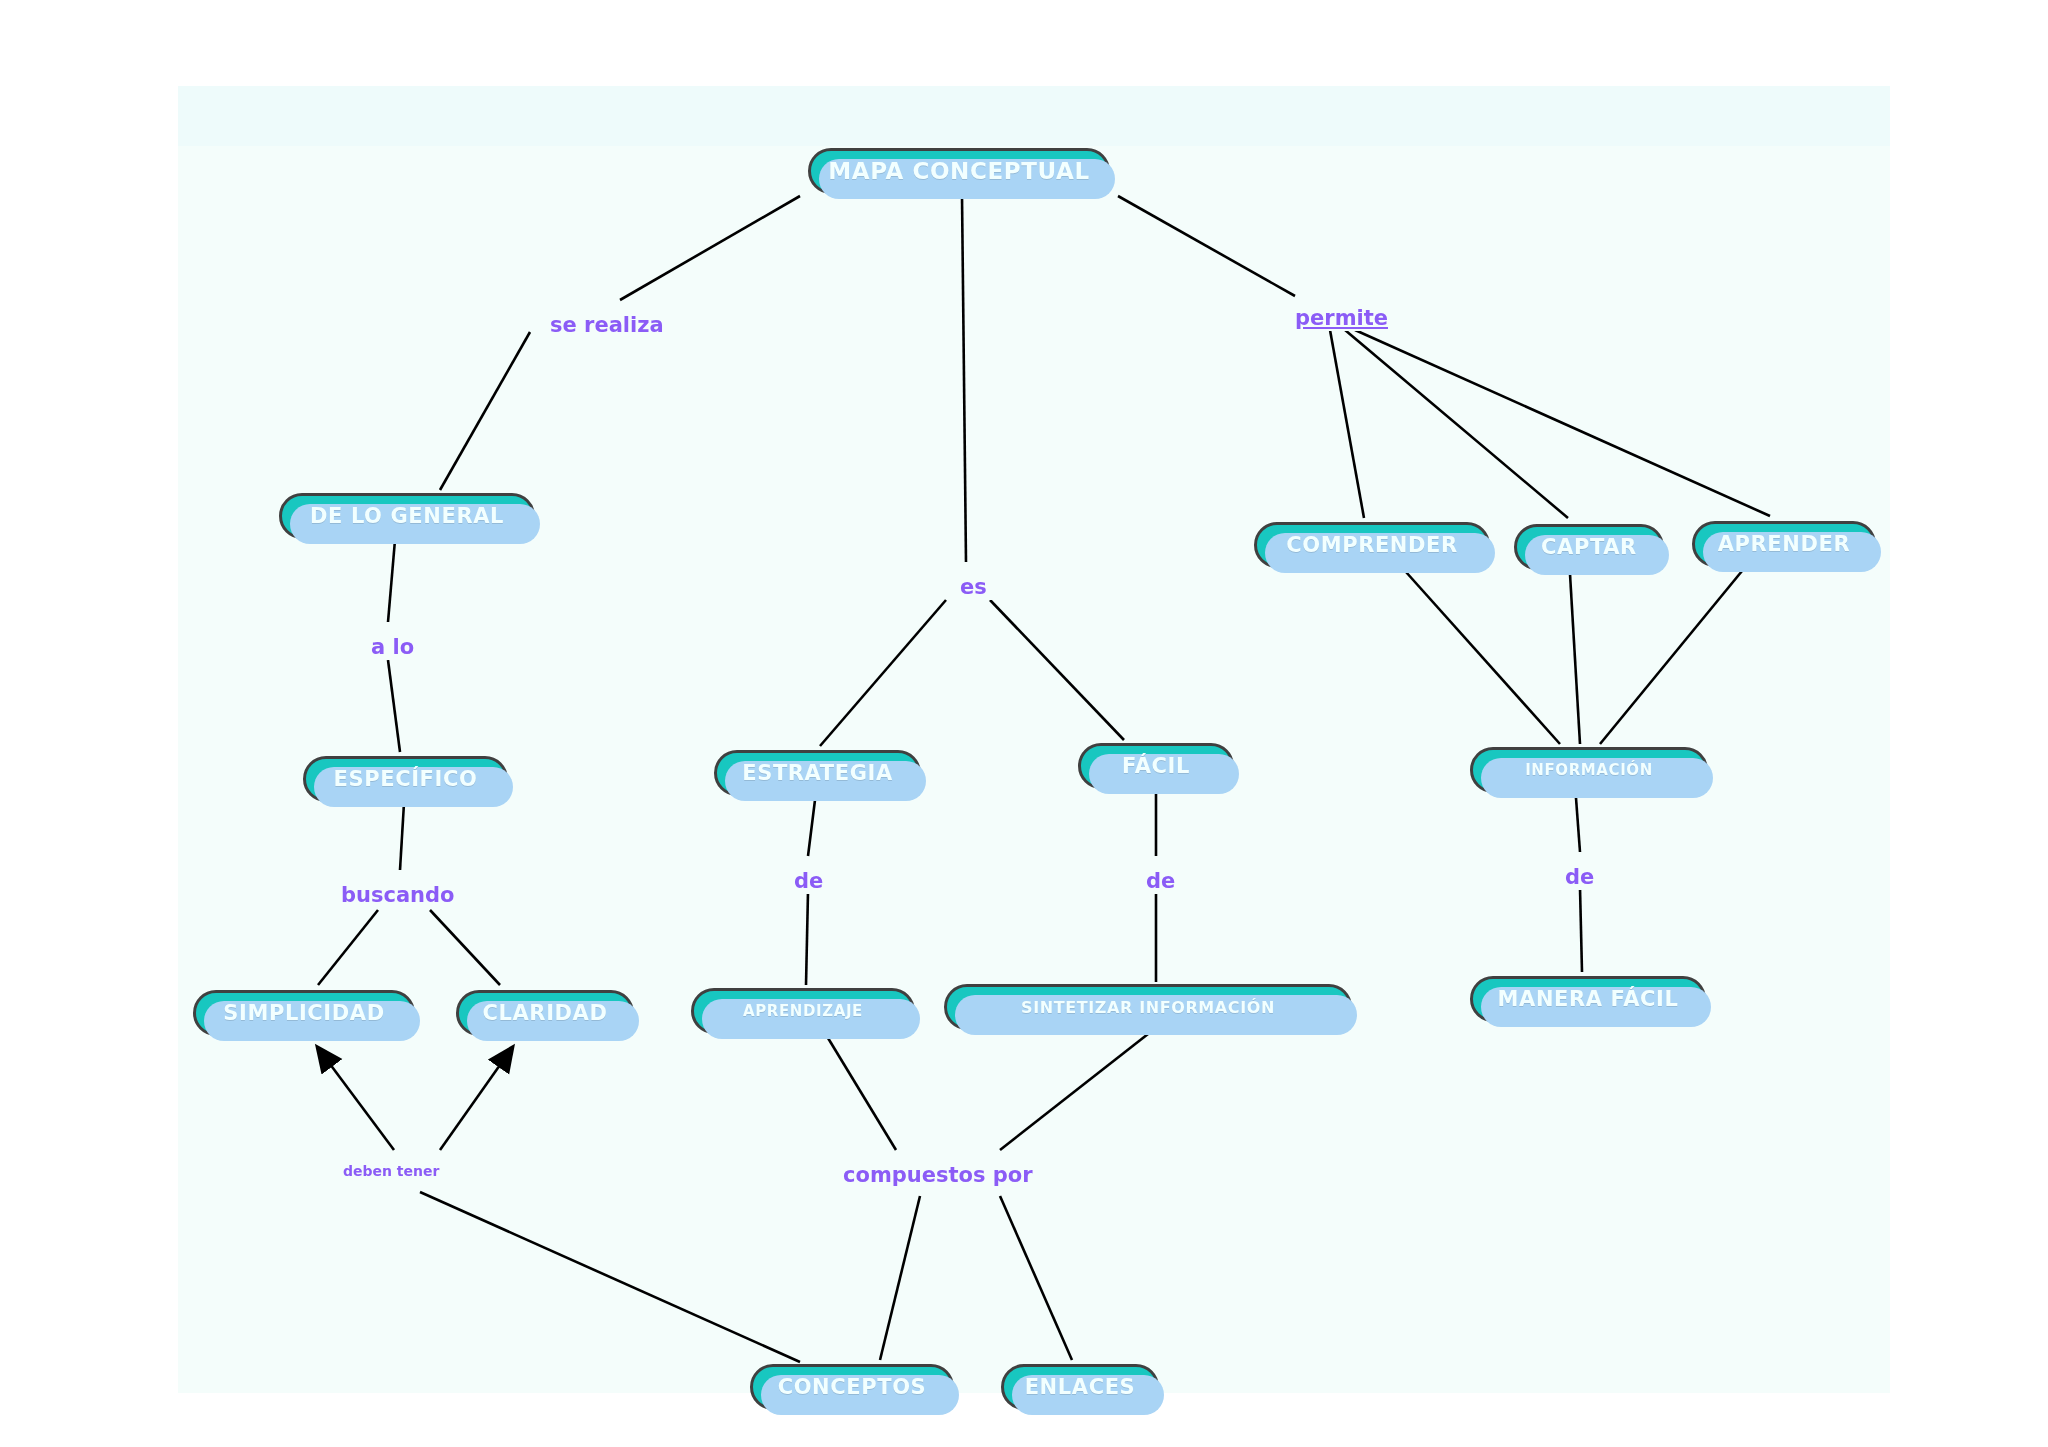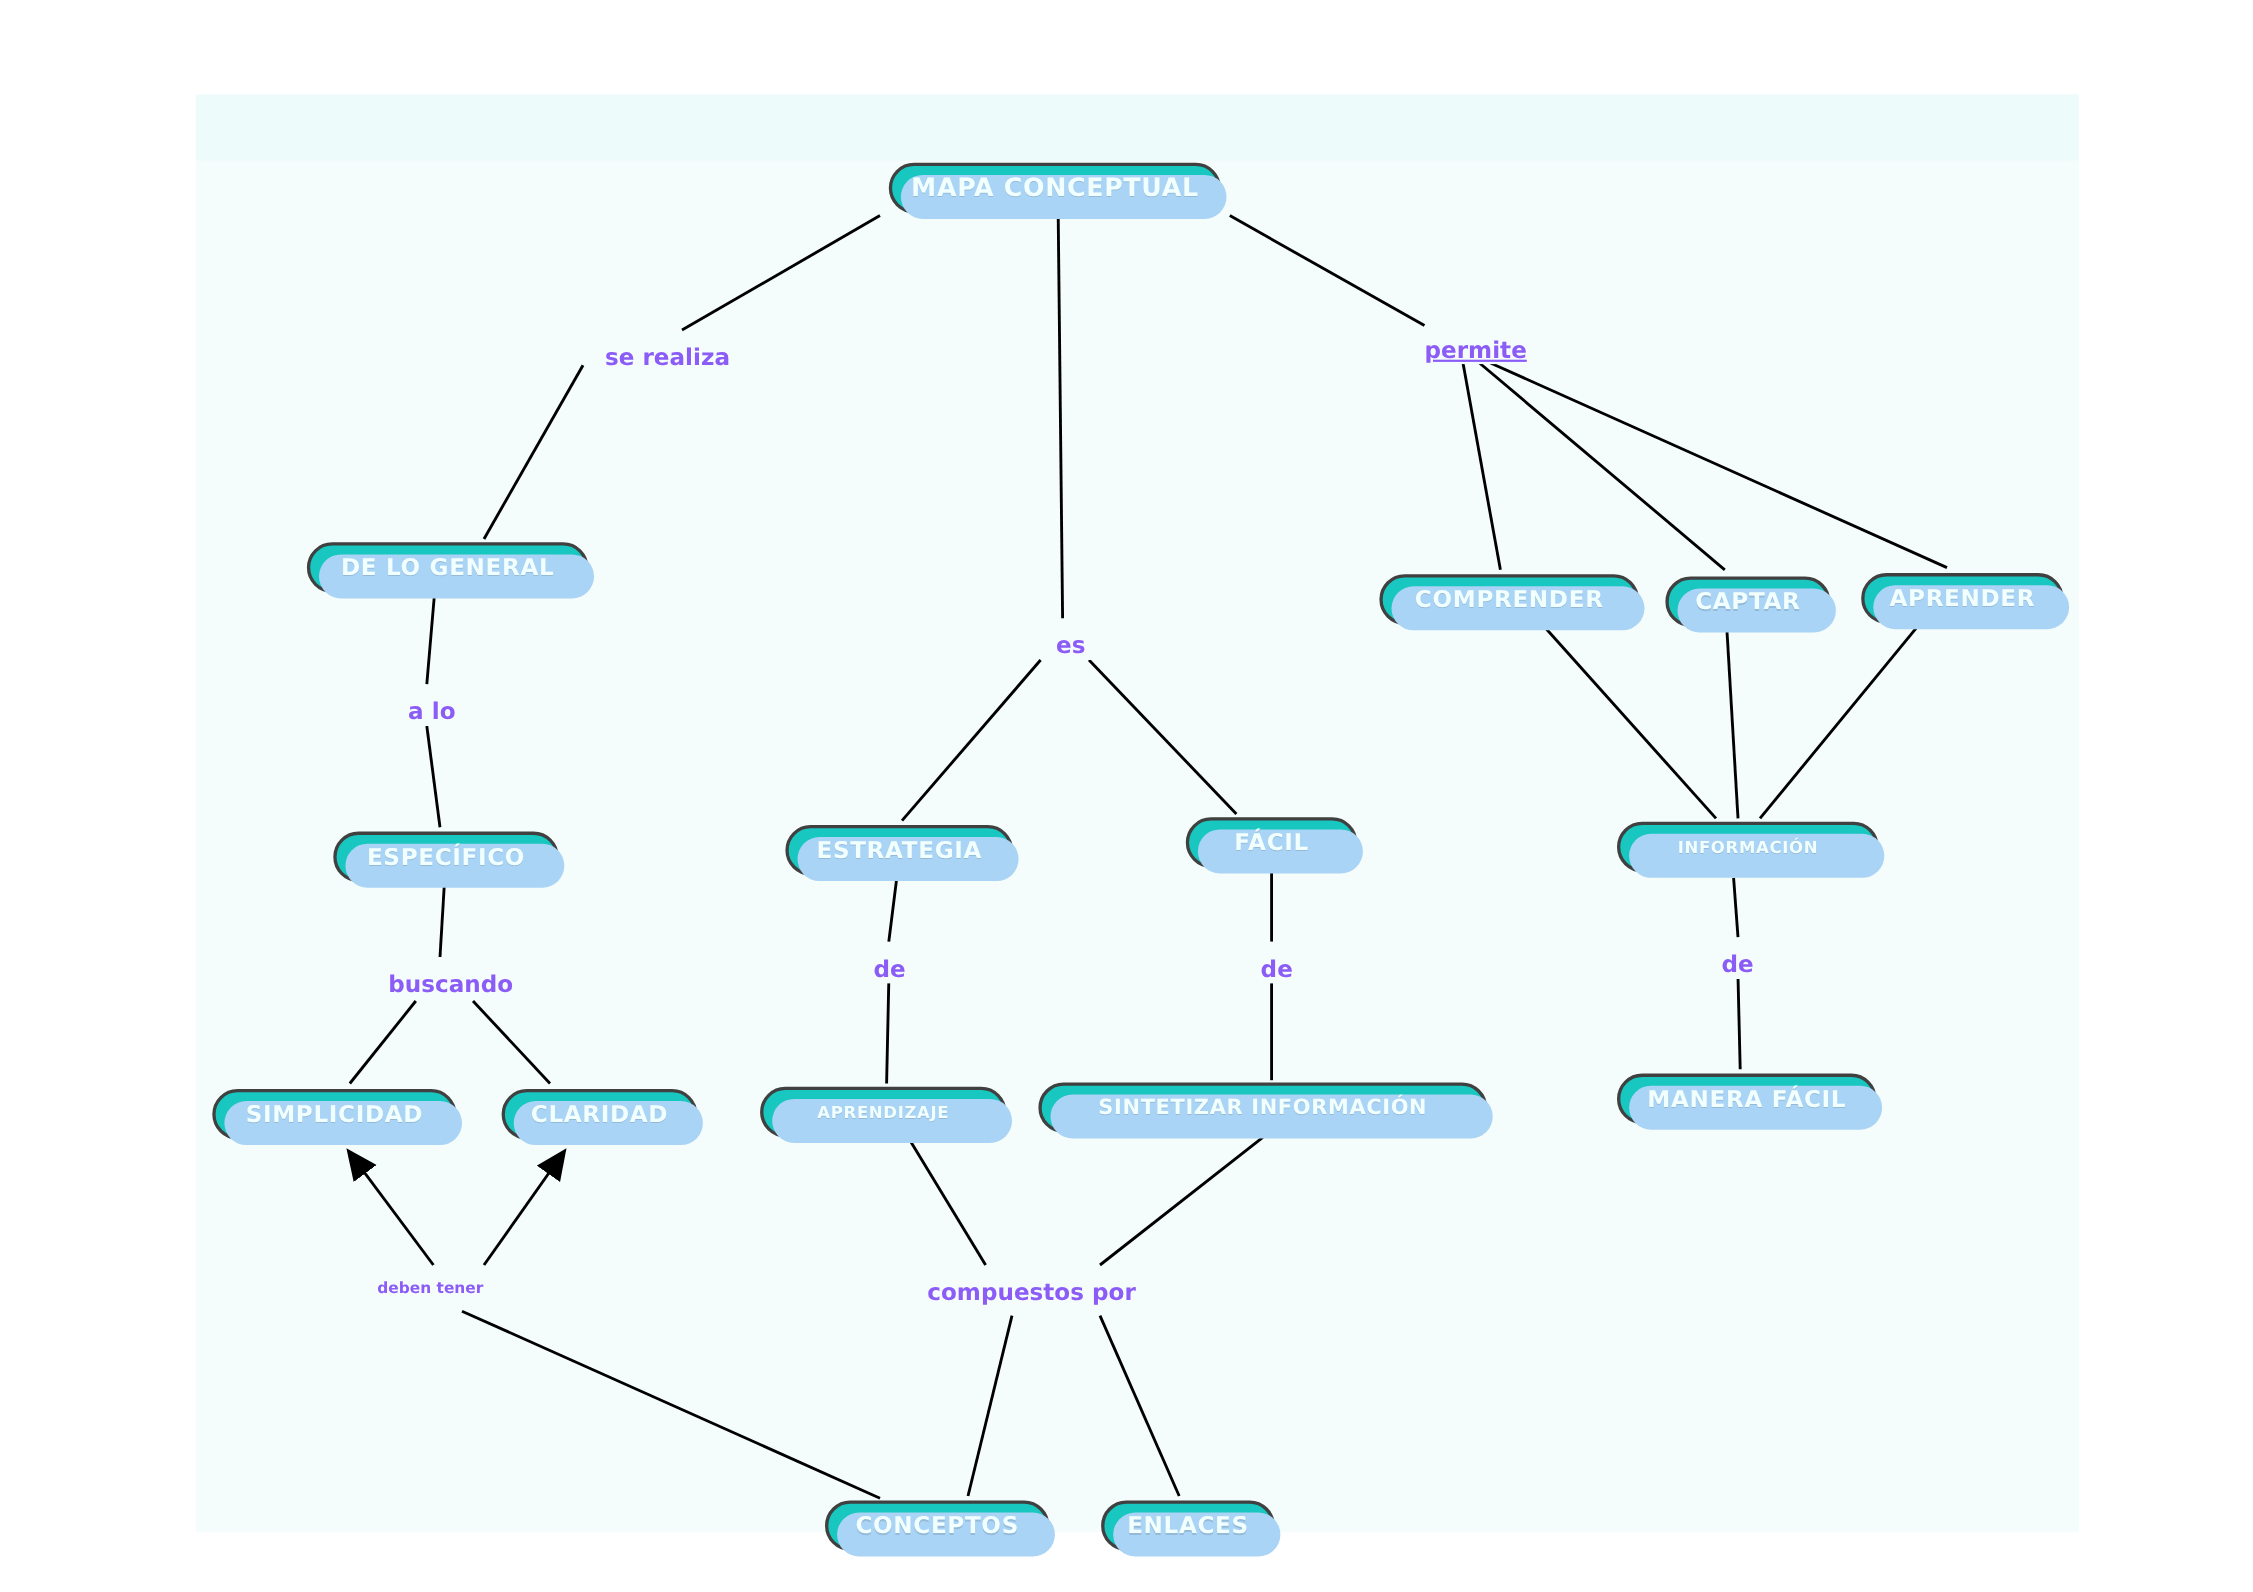--- a/index.html
+++ b/index.html
@@ -155,35 +155,35 @@
 
   <div id="nodes">
       <div class="node" style="left: 808px; top: 148px; width: 302px; font-size: 23px;">MAPA CONCEPTUAL</div>
       <div class="node" style="left: 279px; top: 493px; width: 256px; font-size: 21px;">DE LO GENERAL</div>
       <div class="node" style="left: 303px; top: 756px; width: 205px; font-size: 21px;">ESPECÍFICO</div>
       <div class="node" style="left: 193px; top: 990px; width: 222px; font-size: 21px;">SIMPLICIDAD</div>
       <div class="node" style="left: 456px; top: 990px; width: 178px; font-size: 21px;">CLARIDAD</div>
       <div class="node" style="left: 714px; top: 750px; width: 207px; font-size: 21px;">ESTRATEGIA</div>
       <div class="node" style="left: 1078px; top: 743px; width: 156px; font-size: 21px;">FÁCIL</div>
       <div class="node" style="left: 691px; top: 988px; width: 224px; font-size: 15px;">APRENDIZAJE</div>
-      <div class="node" style="left: 944px; top: 984px; width: 408px; font-size: 19px;">SINTETIZAR INFORMACIÓN</div>
+      <div class="node" style="left: 944px; top: 984px; width: 408px; font-size: 16px;">SINTETIZAR INFORMACIÓN</div>
       <div class="node" style="left: 1254px; top: 522px; width: 236px; font-size: 21px;">COMPRENDER</div>
       <div class="node" style="left: 1514px; top: 524px; width: 150px; font-size: 21px;">CAPTAR</div>
       <div class="node" style="left: 1692px; top: 521px; width: 184px; font-size: 21px;">APRENDER</div>
       <div class="node" style="left: 1470px; top: 747px; width: 238px; font-size: 15px;">INFORMACIÓN</div>
       <div class="node" style="left: 1470px; top: 976px; width: 236px; font-size: 21px;">MANERA FÁCIL</div>
       <div class="node" style="left: 750px; top: 1364px; width: 204px; font-size: 21px;">CONCEPTOS</div>
       <div class="node" style="left: 1001px; top: 1364px; width: 158px; font-size: 21px;">ENLACES</div>
     </div>
   <div id="edge-labels">
       <div class="edge-label" style="left: 545px; top: 312px; font-size: 21px;">se realiza</div>
       <div class="edge-label" style="left: 1290px; top: 305px; font-size: 21px; text-decoration: underline;">permite</div>
       <div class="edge-label" style="left: 955px; top: 574px; font-size: 21px;">es</div>
       <div class="edge-label" style="left: 366px; top: 634px; font-size: 21px;">a lo</div>
-      <div class="edge-label" style="left: 336px; top: 882px; font-size: 21px; margin-left: 12px;">buscando</div>
+      <div class="edge-label" style="left: 336px; top: 882px; font-size: 21px;">buscando</div>
       <div class="edge-label" style="left: 789px; top: 868px; font-size: 21px;">de</div>
       <div class="edge-label" style="left: 1141px; top: 868px; font-size: 21px;">de</div>
       <div class="edge-label" style="left: 1560px; top: 864px; font-size: 21px;">de</div>
       <div class="edge-label" style="left: 338px; top: 1162px; font-size: 14px;">deben tener</div>
       <div class="edge-label" style="left: 838px; top: 1162px; font-size: 21px;">compuestos por</div>
     </div>
 
 </div>
 
 </body></html>

